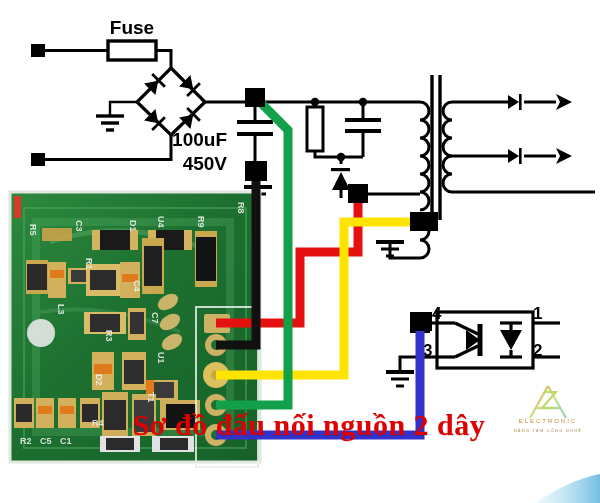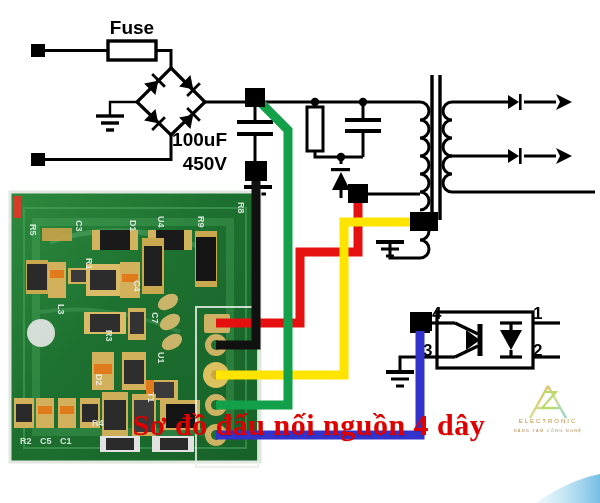--- a/index.html
+++ b/index.html
@@ -414,15 +414,15 @@
 
 <div class="logo">
   <svg width="96" height="40" viewBox="0 0 96 40">
     <path d="M48,4 L30,36 M48,4 L66,36 M36,26 L60,26" fill="none" stroke="url(#logoG)" stroke-width="2.4"></path>
     <path d="M44,10 L56,10 L42,26 L56,26" fill="none" stroke="#b9d96a" stroke-width="2"></path>
   </svg>
   <div class="logo-txt">ELECTRONIC</div>
   <div class="logo-sub">NÂNG TẦM CÔNG NGHỆ</div>
 </div>
 
-<div class="cap-text">Sơ đồ đấu nối nguồn 4 dây</div>
+<div class="cap-text">Sơ đồ đấu nối nguồn 2 dây</div>
 
 </div>
 
 </body></html>

